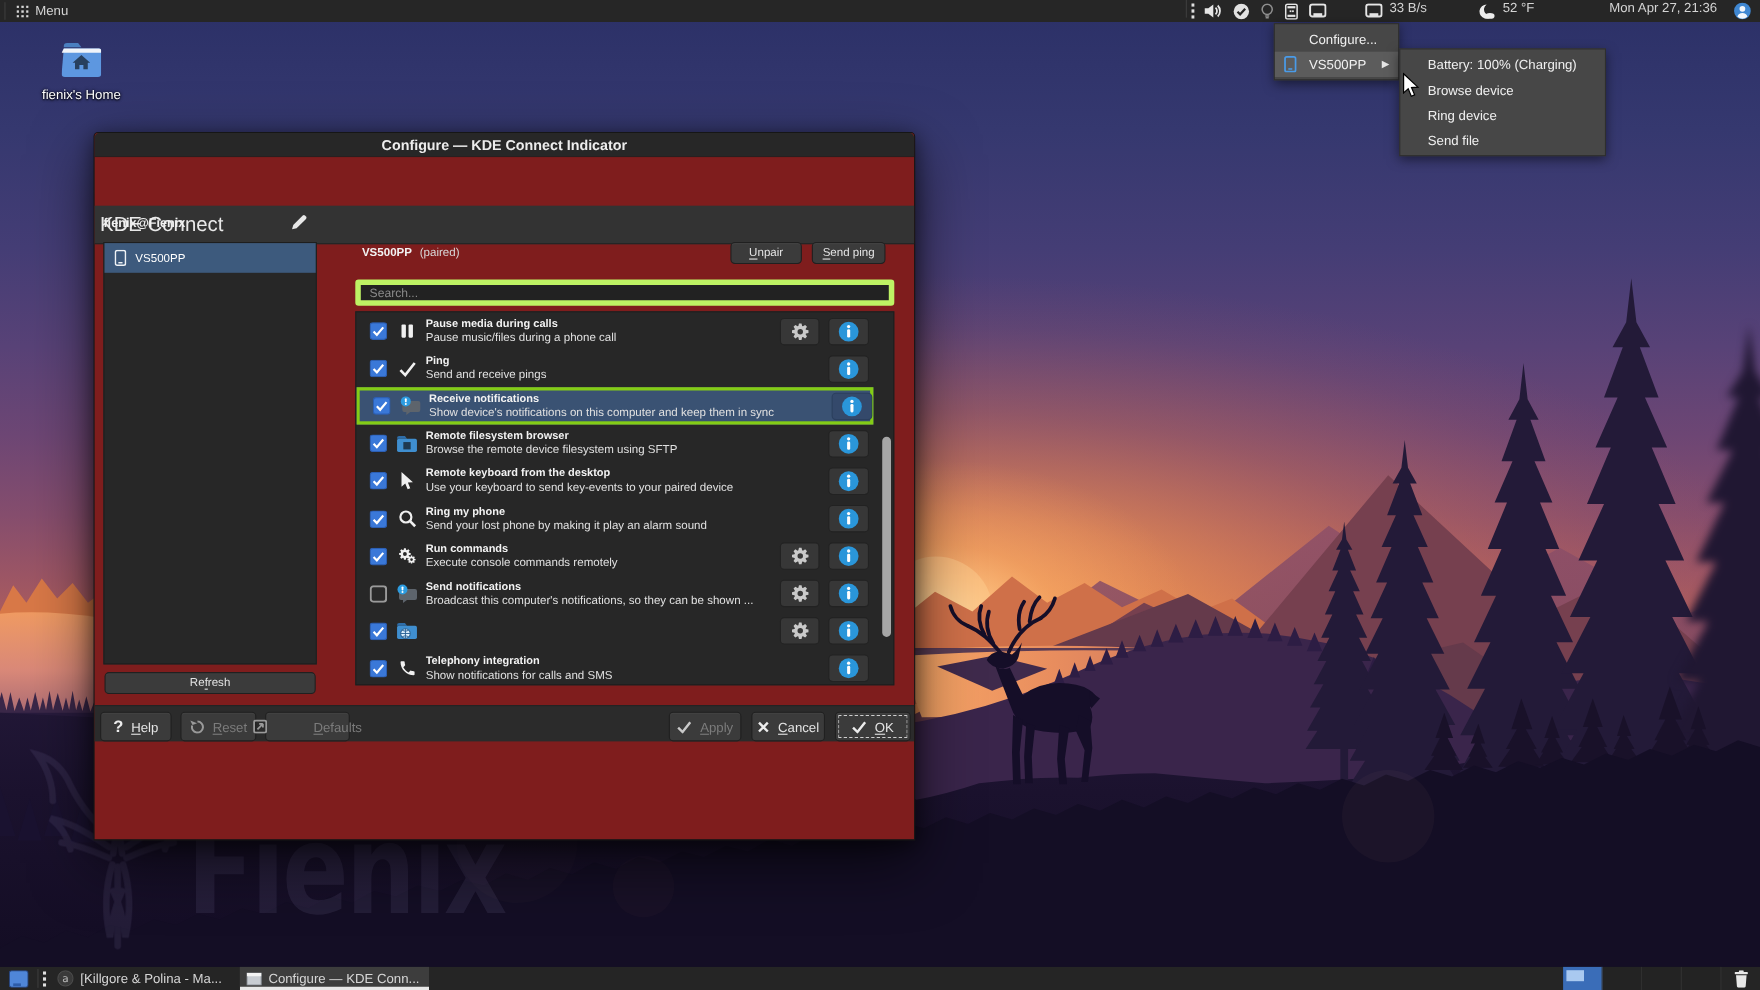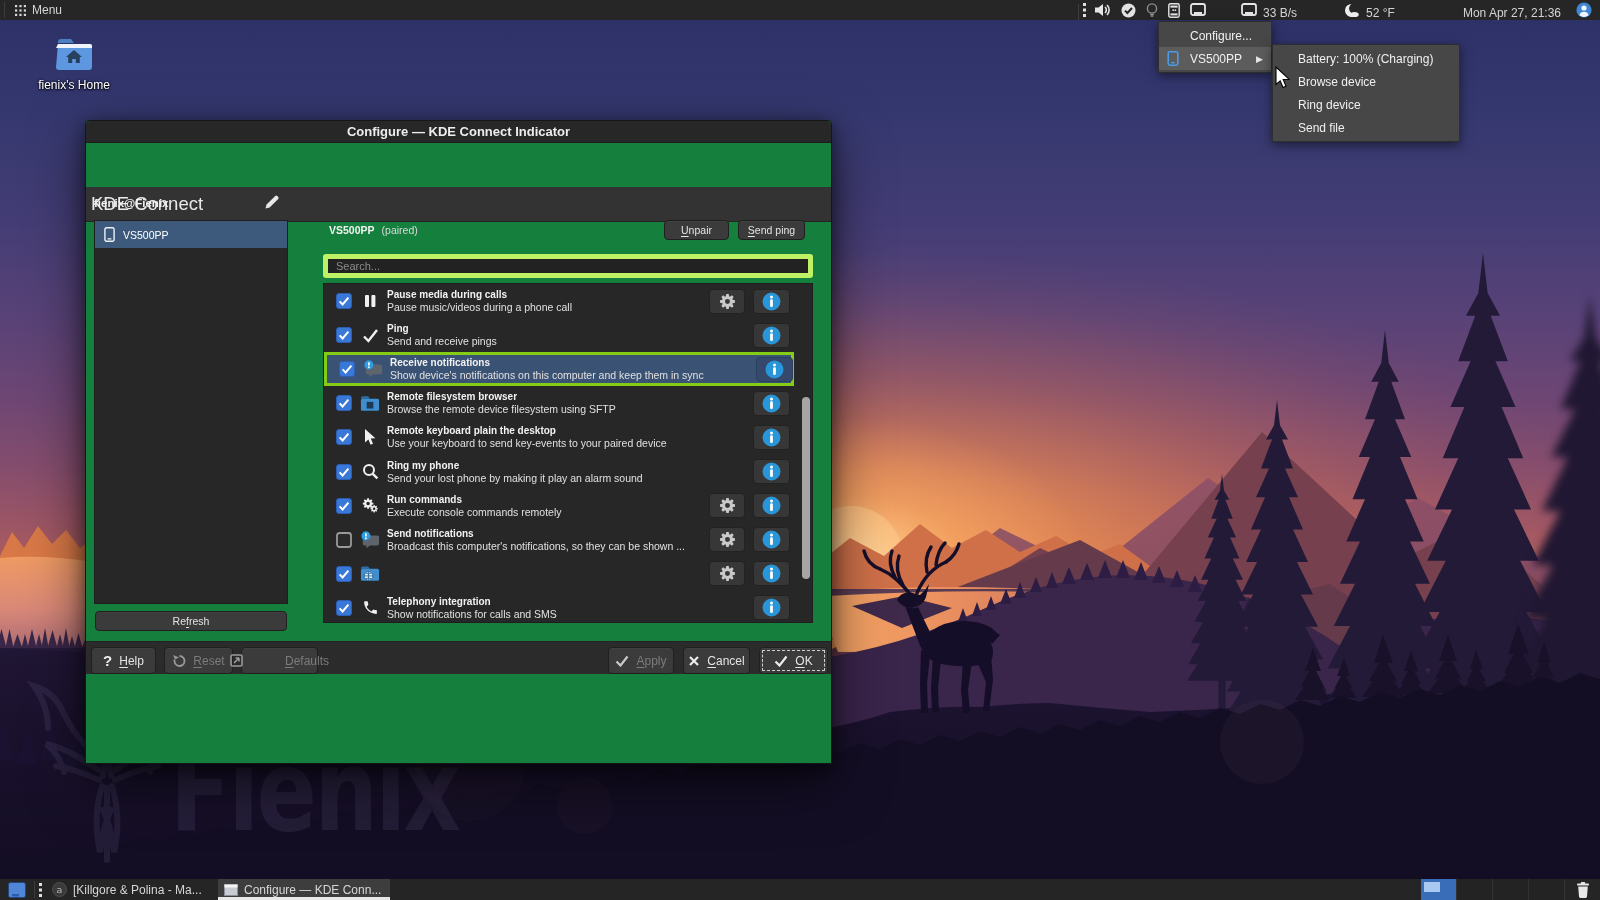--- a/index.html
+++ b/index.html
@@ -8,21 +8,21 @@
             font-family:"Liberation Sans","DejaVu Sans",sans-serif; }
 
   
   #wallpaper { position:absolute; left:0; top:0; width:1600px; height:900px; }
 
   
   #top-panel { position:absolute; left:0; top:0; width:1600px; height:20px;
     background:#262626; display:flex; align-items:center; color:#d4d4d4; font-size:12px; }
   #menu-btn { display:flex; align-items:center; gap:6px; padding:0 10px 0 10px; height:20px; }
   .panel-sep { width:1px; height:16px; background:#3d3d3d; }
-  #tray { margin-left:auto; display:flex; align-items:flex-end; gap:0; height:20px; }
+  #tray { margin-left:auto; display:flex; align-items:flex-start; gap:0; height:20px; }
   .tray-ico { display:flex; align-items:center; justify-content:center; height:20px; padding:0 5px; }
   .tray-txt { padding:0 6px 0 1px; white-space:nowrap; }
   #clock-txt { padding:0 10px 0 62px; }
 
   
   #desktop-icon { position:absolute; left:36px; top:38px; width:76px; text-align:center; }
   #desktop-icon .lbl { margin-top:3px; color:#fff; font-size:12px;
     text-shadow:0 1px 2px #000, 0 0 3px #000; white-space:nowrap; }
 
   
@@ -36,21 +36,21 @@
   .gtk-item .sub-arrow { margin-left:auto; padding-left:14px; color:#e6e6e6; font-size:9px; }
   #tray-menu { left:1158px; top:21px; width:114px; }
   #tray-submenu { left:1272px; top:44px; width:188px; }
   #tray-submenu .gtk-item { padding-left:25px; }
 
   
   #cursor { position:absolute; left:1275px; top:66px; z-index:99; }
 
   
   #kde-window { position:absolute; left:85px; top:120px; width:747px; height:644px;
-    background:#15803d; border:1px solid #161616; border-radius:4px 4px 0 0;
+    background:#7f1d1d; border:1px solid #161616; border-radius:4px 4px 0 0;
     box-shadow:0 20px 55px rgba(0,0,0,.6), 0 4px 18px rgba(0,0,0,.5);
     color:#e8e8e8; font-size:12px; z-index:10; }
   #titlebar { position:absolute; left:0; top:0; width:745px; height:22px; background:#272727;
     border-radius:4px 4px 0 0; display:flex; align-items:center; justify-content:center;
     font-weight:bold; font-size:13px; color:#ededed; border-bottom:1px solid #1d1d1d; }
   #app-header { position:absolute; left:0; top:22px; width:745px; height:35px; background:#333333;
     display:flex; align-items:center; padding-left:5px; font-size:18.5px; color:#e9e9e9;
     border-bottom:1px solid #242424;margin-top:44px; }
 
   #sidebar-owner { position:absolute; left:8px; top:71px; width:194px; height:22px;
@@ -475,21 +475,21 @@
               <path d="M3.6 8.4 l3 3.1 L12.4 4.6" stroke="#fff" stroke-width="2" fill="none"></path>
             </svg></span>
           <span class="picon">
             <svg width="16" height="16" viewBox="0 0 16 16">
               <rect x="3" y="2" width="4" height="12" rx="1" fill="#f0f0f0"></rect>
               <rect x="9.4" y="2" width="4" height="12" rx="1" fill="#f0f0f0"></rect>
             </svg>
           </span>
           <span class="ptxt">
             <div class="pname">Pause media during calls</div>
-            <div class="pdesc">Pause music/videos during a phone call</div>
+            <div class="pdesc">Pause music/files during a phone call</div>
           </span>
           <span class="ibtn gear-btn">
             <svg width="17" height="17" viewBox="-9.2 -9.2 18.4 18.4">
               <path fill="#c9c9c9" d="M5.61 -1.84 L8.10 -1.28 L8.10 1.28 L5.61 1.84 L5.26 2.67 L6.63 4.82 L4.82 6.63 L2.67 5.26 L1.84 5.61 L1.28 8.10 L-1.28 8.10 L-1.84 5.61 L-2.67 5.26 L-4.82 6.63 L-6.63 4.82 L-5.26 2.67 L-5.61 1.84 L-8.10 1.28 L-8.10 -1.28 L-5.61 -1.84 L-5.26 -2.67 L-6.63 -4.82 L-4.82 -6.63 L-2.67 -5.26 L-1.84 -5.61 L-1.28 -8.10 L1.28 -8.10 L1.84 -5.61 L2.67 -5.26 L4.82 -6.63 L6.63 -4.82 L5.26 -2.67 Z M2.70 0.00 A2.7 2.7 0 1 0 -2.70 0.00 A2.7 2.7 0 1 0 2.70 0.00 Z"></path>
             </svg>
           </span>
           <span class="ibtn info-btn">
             <svg width="19" height="19" viewBox="0 0 19 19">
               <circle cx="9.5" cy="9.5" r="9" fill="#2a96da"></circle>
               <circle cx="9.5" cy="4.9" r="1.5" fill="#fff"></circle>
@@ -572,21 +572,21 @@
           <span class="chk"><svg width="16" height="16" viewBox="0 0 16 16">
               <rect x="0.5" y="0.5" width="15" height="15" rx="2.5" fill="#3a78d8" stroke="#2c5fb4"></rect>
               <path d="M3.6 8.4 l3 3.1 L12.4 4.6" stroke="#fff" stroke-width="2" fill="none"></path>
             </svg></span>
           <span class="picon">
             <svg width="14" height="18" viewBox="0 0 14 18">
               <path d="M2 1 L2 14.5 L5.4 11.6 L7.6 16.8 L10 15.8 L7.8 10.6 L12.4 10.3 Z" fill="#f0f0f0"></path>
             </svg>
           </span>
           <span class="ptxt">
-            <div class="pname">Remote keyboard plain the desktop</div>
+            <div class="pname">Remote keyboard from the desktop</div>
             <div class="pdesc">Use your keyboard to send key-events to your paired device</div>
           </span>
           <span class="ibtn info-btn">
             <svg width="19" height="19" viewBox="0 0 19 19">
               <circle cx="9.5" cy="9.5" r="9" fill="#2a96da"></circle>
               <circle cx="9.5" cy="4.9" r="1.5" fill="#fff"></circle>
               <rect x="8.1" y="7.3" width="2.8" height="7.6" rx="1.2" fill="#fff"></rect>
             </svg>
           </span>
         </div>

